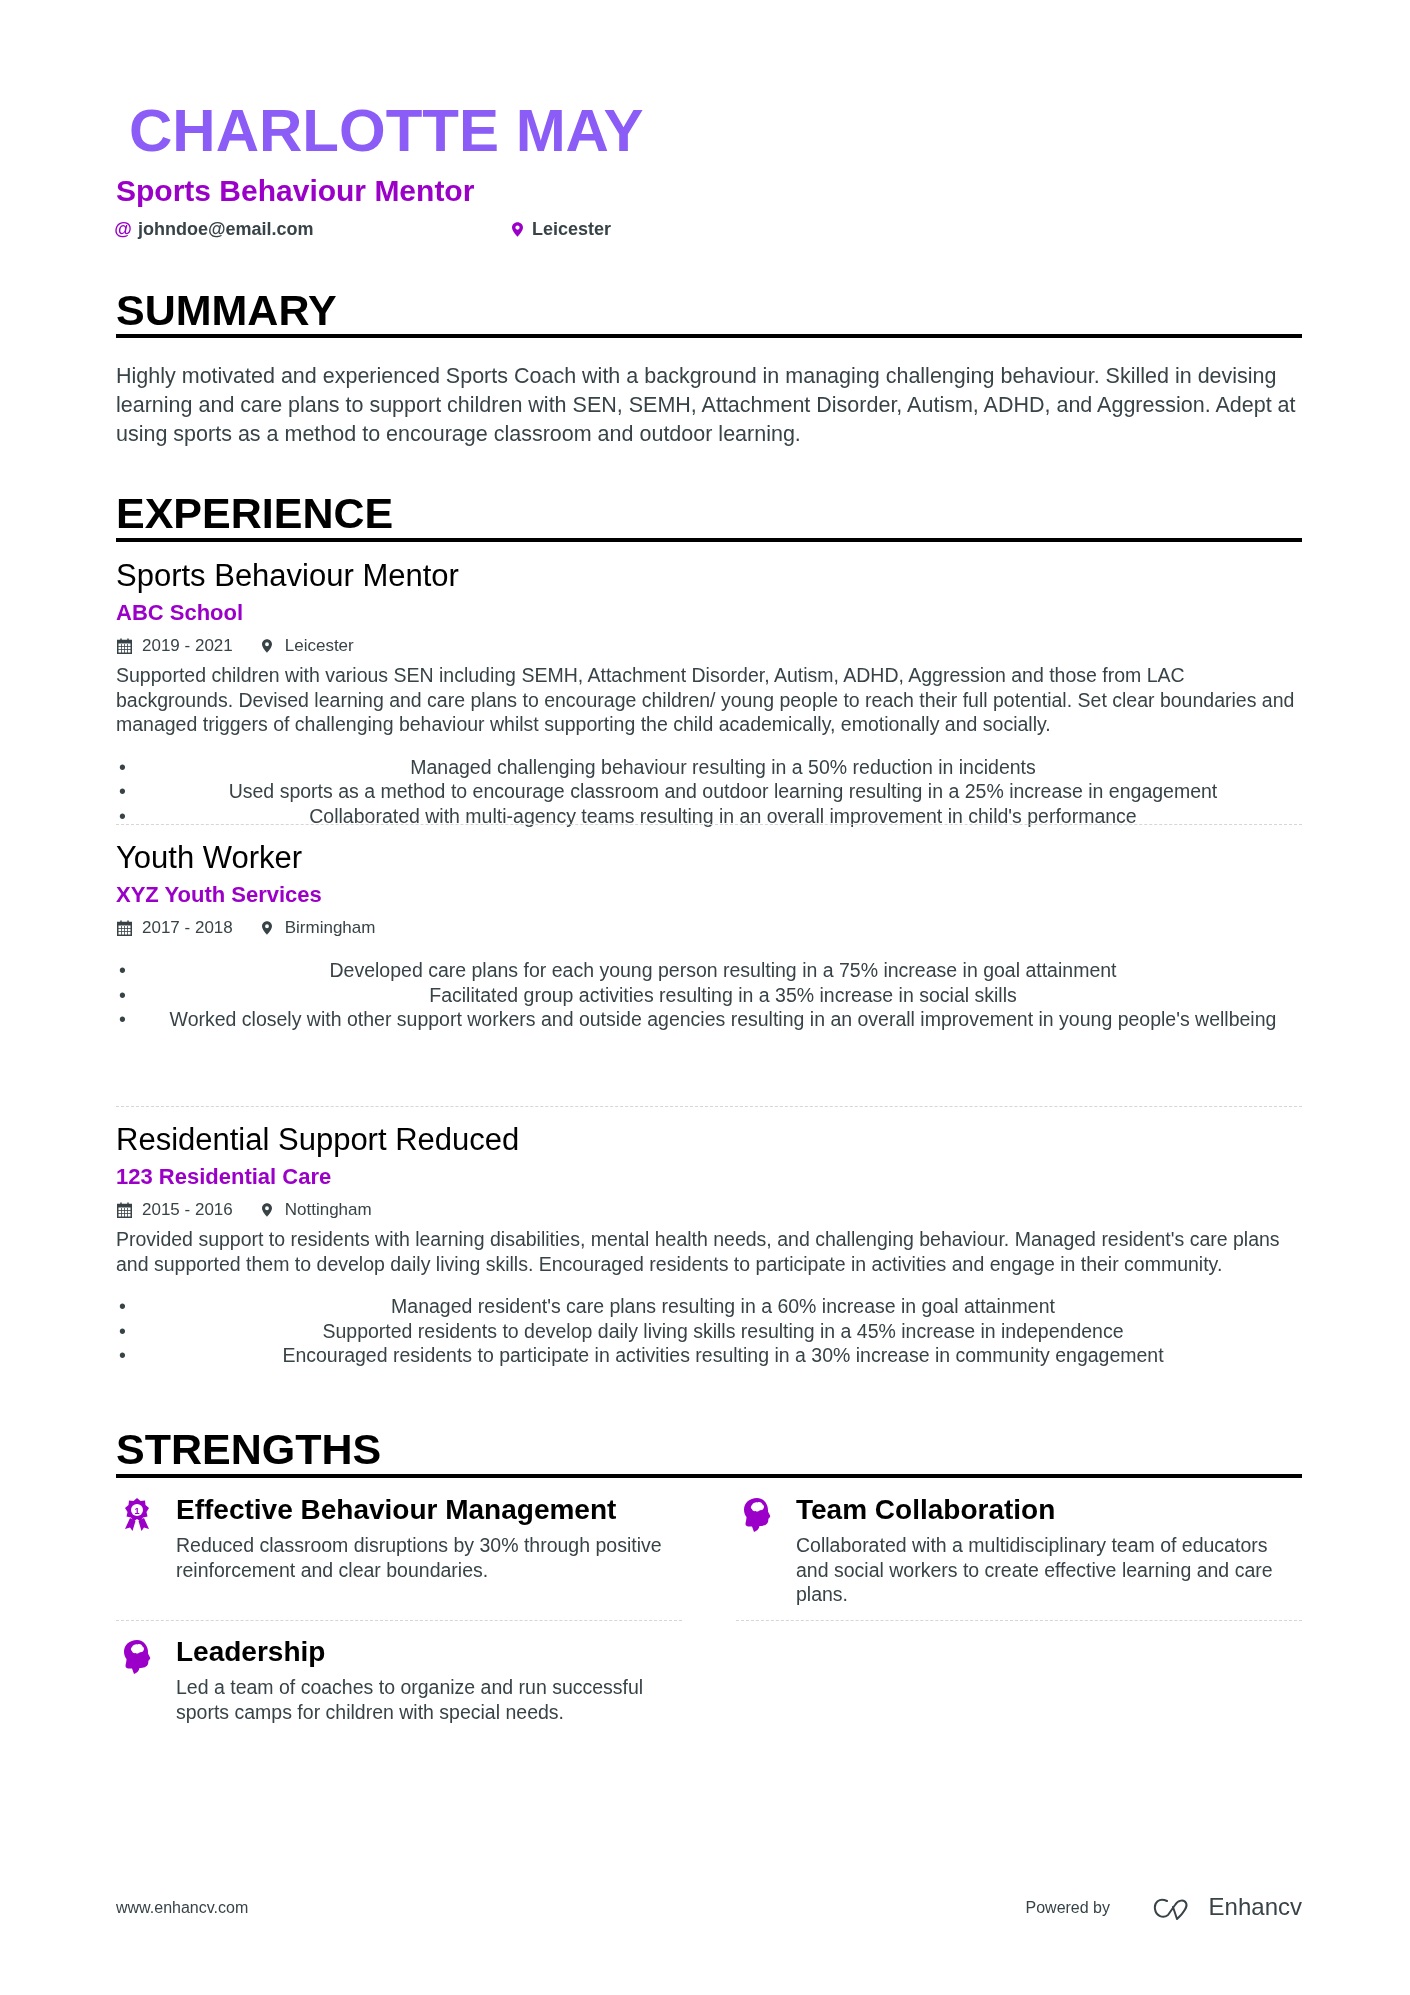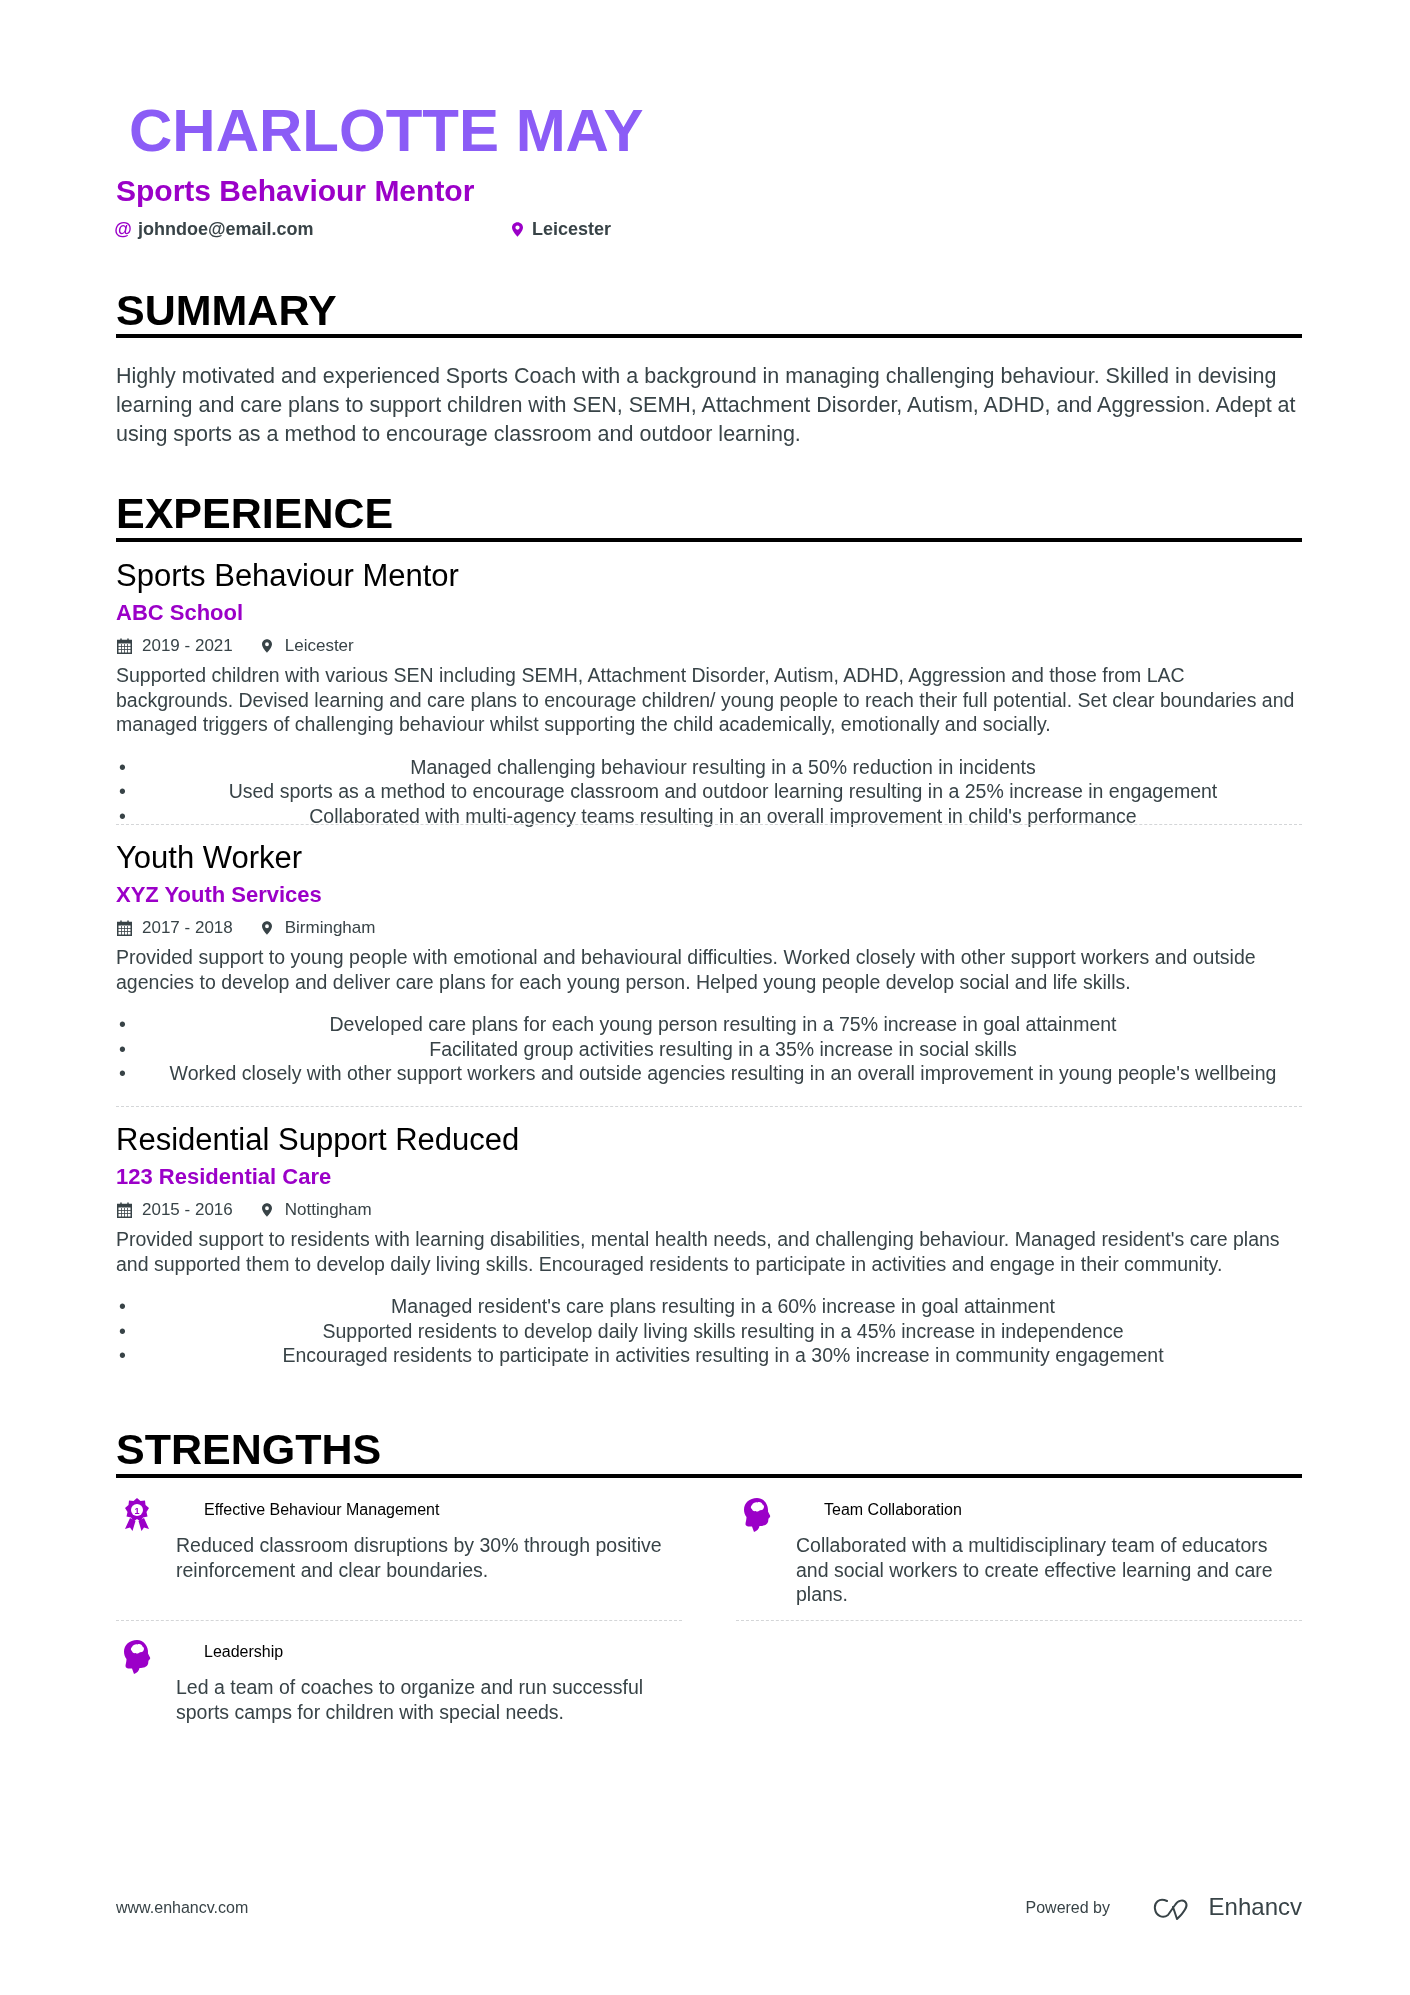--- a/index.html
+++ b/index.html
@@ -20,21 +20,21 @@
   .meta { display: flex; align-items: center; font-size: 17px; color: #384347; line-height: 24px; margin-top: 6px; }
   .meta .ic { display: inline-flex; width: 16px; height: 18px; margin-right: 10px; align-items: center; justify-content: center; }
   .meta .loc { margin-left: 26px; display: flex; align-items: center; }
   .desc { font-size: 19.5px; line-height: 24.5px; color: #384347; margin-top: 5px; }
   .bullets { list-style: none; margin-top: 18px; text-align: center; }
   .bullets li { position: relative; padding-left: 28px; font-size: 19.5px; line-height: 24.5px; color: #384347; }
   .bullets li::before { content: "•"; position: absolute; left: 3px; top: 0; color: #384347; }
   .dash { position: absolute; left: 0; width: 1186px; border-top: 1.5px dashed #d4d6d8; }
   .strength { position: absolute; width: 566px; }
   .strength .s-icon { position: absolute; left: 6px; top: 2px; width: 32px; height: 36px; }
-  .strength .s-title { position: absolute; left: 60px; top: 0; font-size: 16px; font-weight: 400; color: #000; line-height: 30px; white-space: nowrap; margin-left: 28px; }
+  .strength .s-title { position: absolute; left: 60px; top: 0; font-size: 28px; font-weight: 700; color: #000; line-height: 30px; white-space: nowrap; }
   .strength .s-desc { position: absolute; left: 60px; top: 38px; width: 506px; font-size: 19.5px; line-height: 24.5px; color: #384347; }
   .footer { position: absolute; top: 1895px; left: 0; width: 1186px; height: 30px; font-size: 16px; color: #384347; }
   .footer .site { position: absolute; left: 0; top: 4px; }
   .footer .powered { position: absolute; right: 192px; top: 4px; }
   .footer .brand { position: absolute; right: 0; top: -2px; display: flex; align-items: flex-end; gap: 10px; font-size: 24px; color: #384347; }
 </style>
 </head>
 <body>
 
 <div class="page">
@@ -111,21 +111,20 @@
       <span>2017 - 2018</span>
       <span class="loc">
         <span class="ic">
           <svg width="10" height="14" viewBox="0 0 12 16">
               <path d="M6 0C2.7 0 0 2.6 0 5.9 0 10 6 16 6 16s6-6 6-10.1C12 2.6 9.3 0 6 0zm0 8.2a2.3 2.3 0 1 1 0-4.6 2.3 2.3 0 0 1 0 4.6z" fill="#384347"></path>
             </svg>
         </span>
         <span>Birmingham</span>
       </span>
     </div>
-    <div class="desc">Provided support to young people with emotional and behavioural difficulties. Worked closely with other support workers and outside agencies to develop and deliver care plans for each young person. Helped young people develop social and life skills.</div>
     <ul class="bullets">
       <li>Developed care plans for each young person resulting in a 75% increase in goal attainment</li>
       <li>Facilitated group activities resulting in a 35% increase in social skills</li>
       <li>Worked closely with other support workers and outside agencies resulting in an overall improvement in young people's wellbeing</li>
     </ul>
   </div>
   <div class="dash" style="top:1106px;"></div>
 
   <div class="job" style="top:1121px;">
     <div class="job-title">Residential Support Reduced</div>

